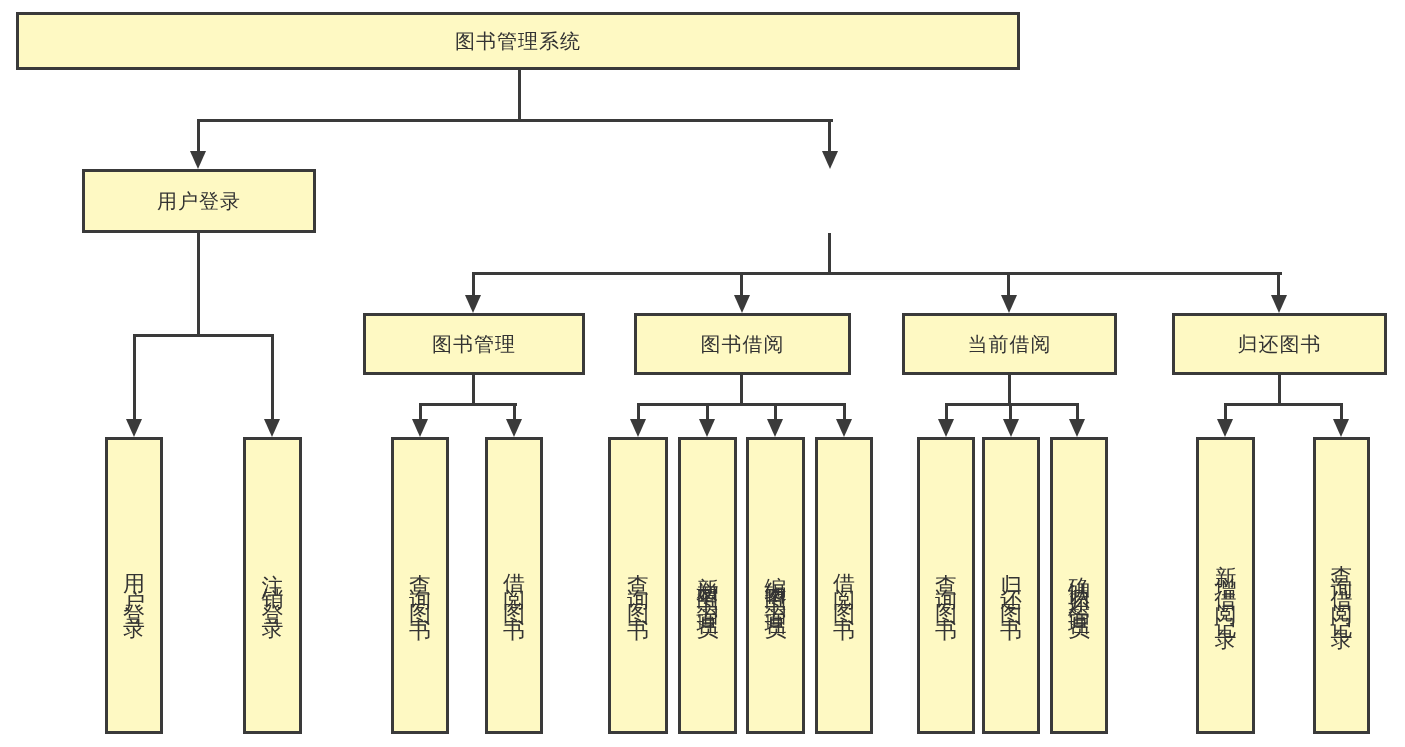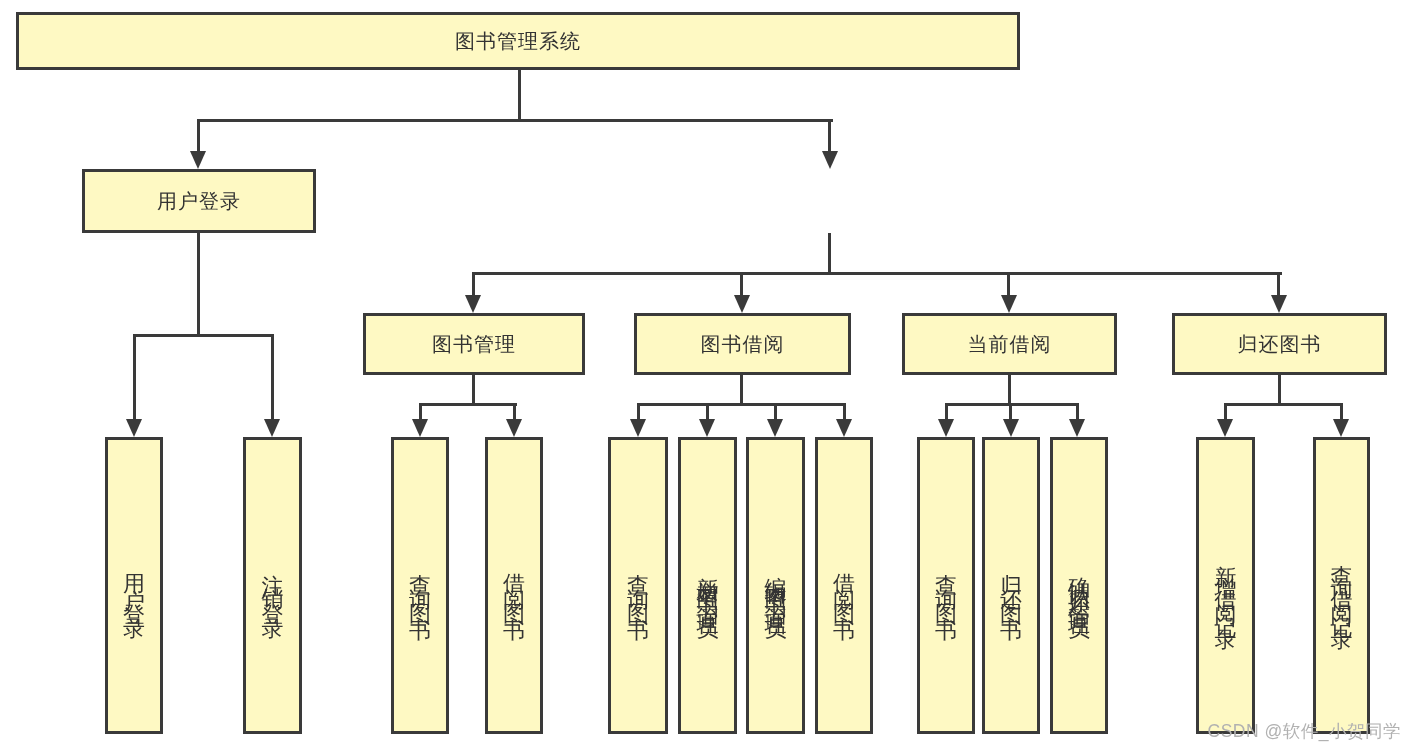--- a/index.html
+++ b/index.html
@@ -193,15 +193,14 @@
     <span class="label">确认归还（管理员）</span>
   </div>
 
   <div class="box vbox mid" style="left:1196px;top:437px;width:59px;height:297px">
     <span class="label">新增借阅记录</span>
   </div>
   <div class="box vbox mid" style="left:1313px;top:437px;width:57px;height:297px">
     <span class="label">查询借阅记录</span>
   </div>
 
-  <div class="watermark">CSDN @软件_小贺同学</div>
 
 </div>
 
 </body></html>

